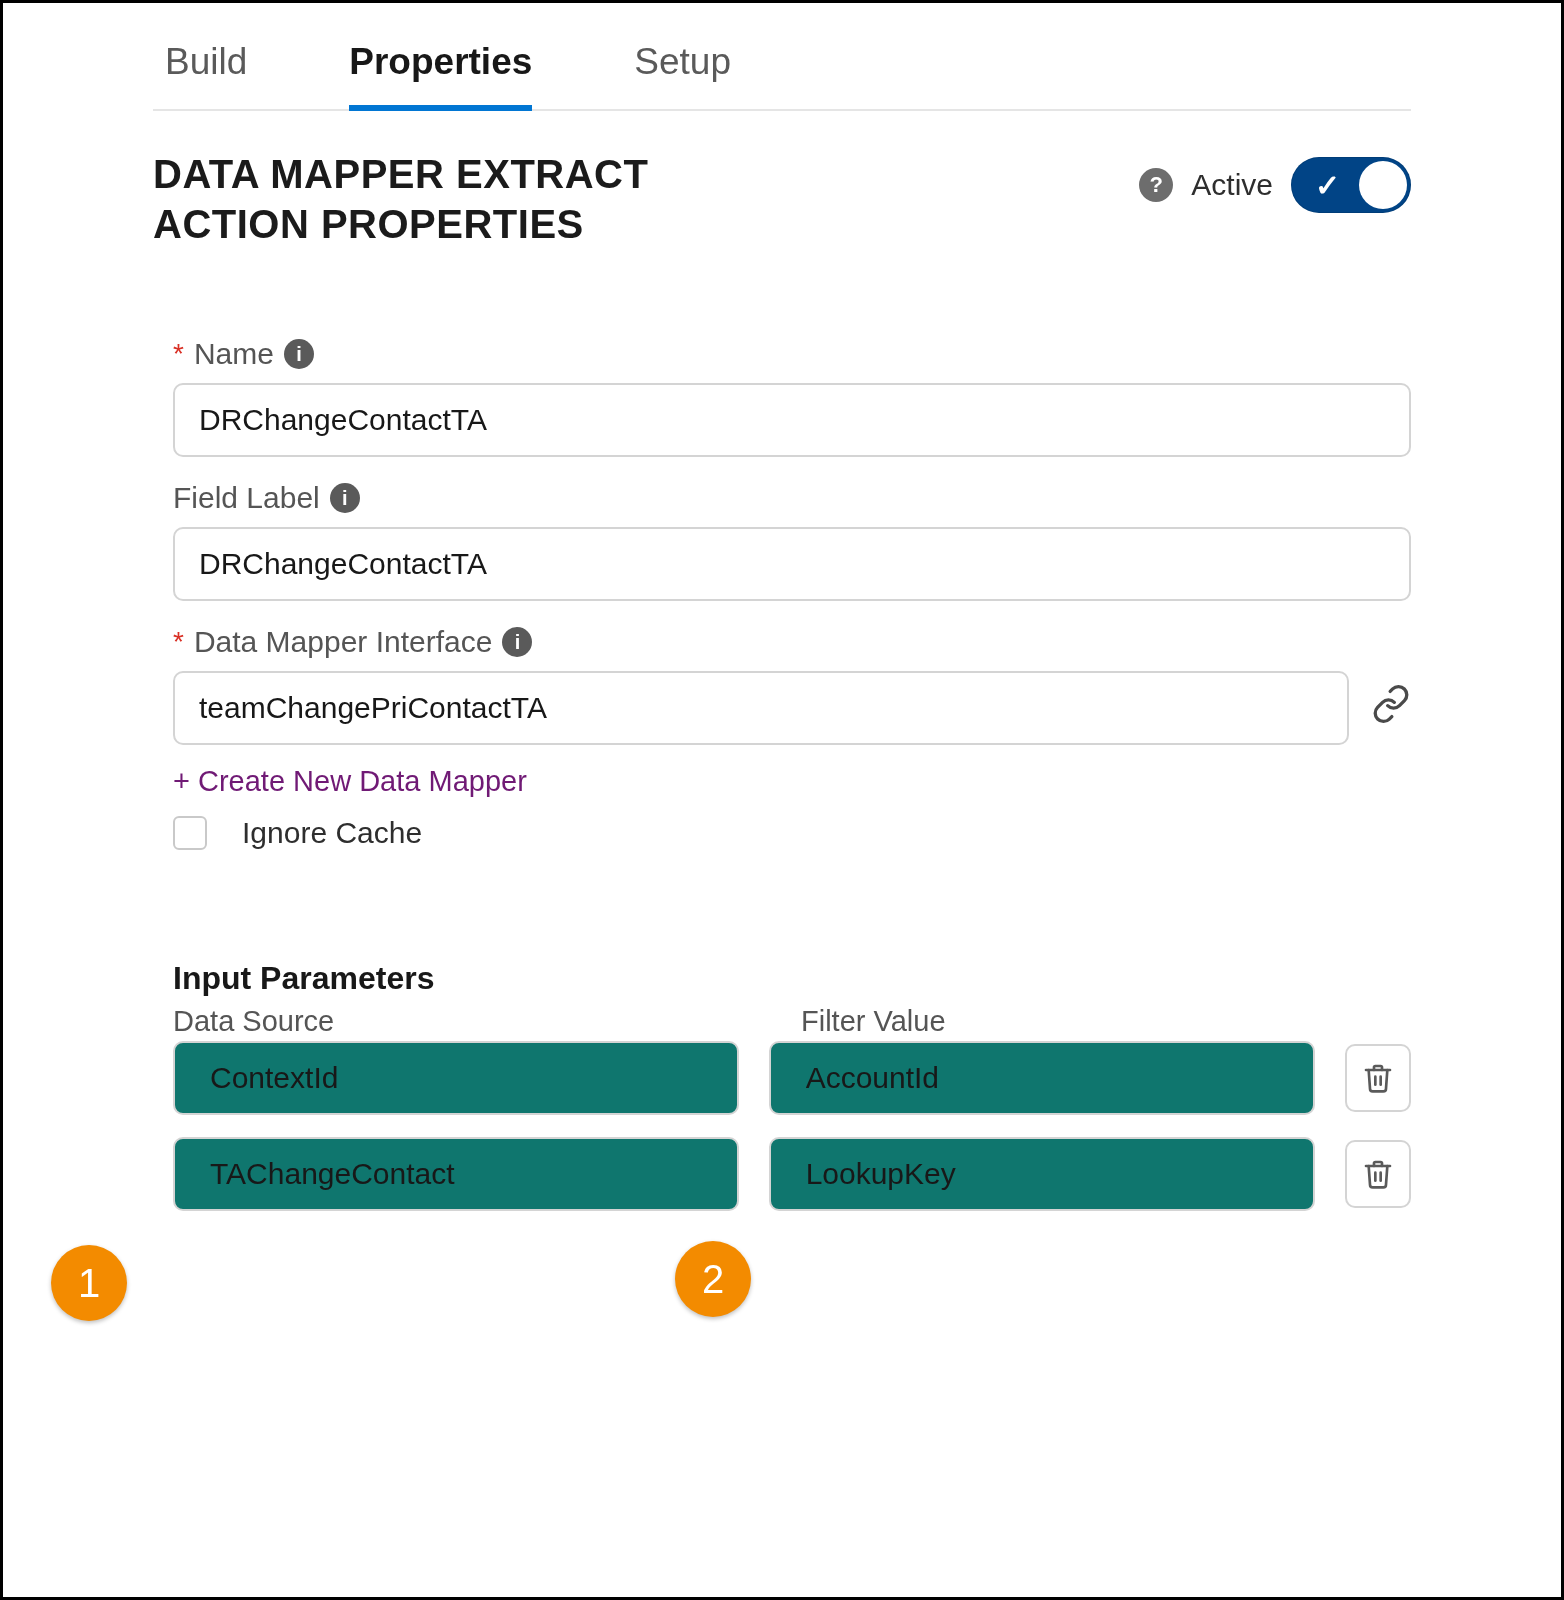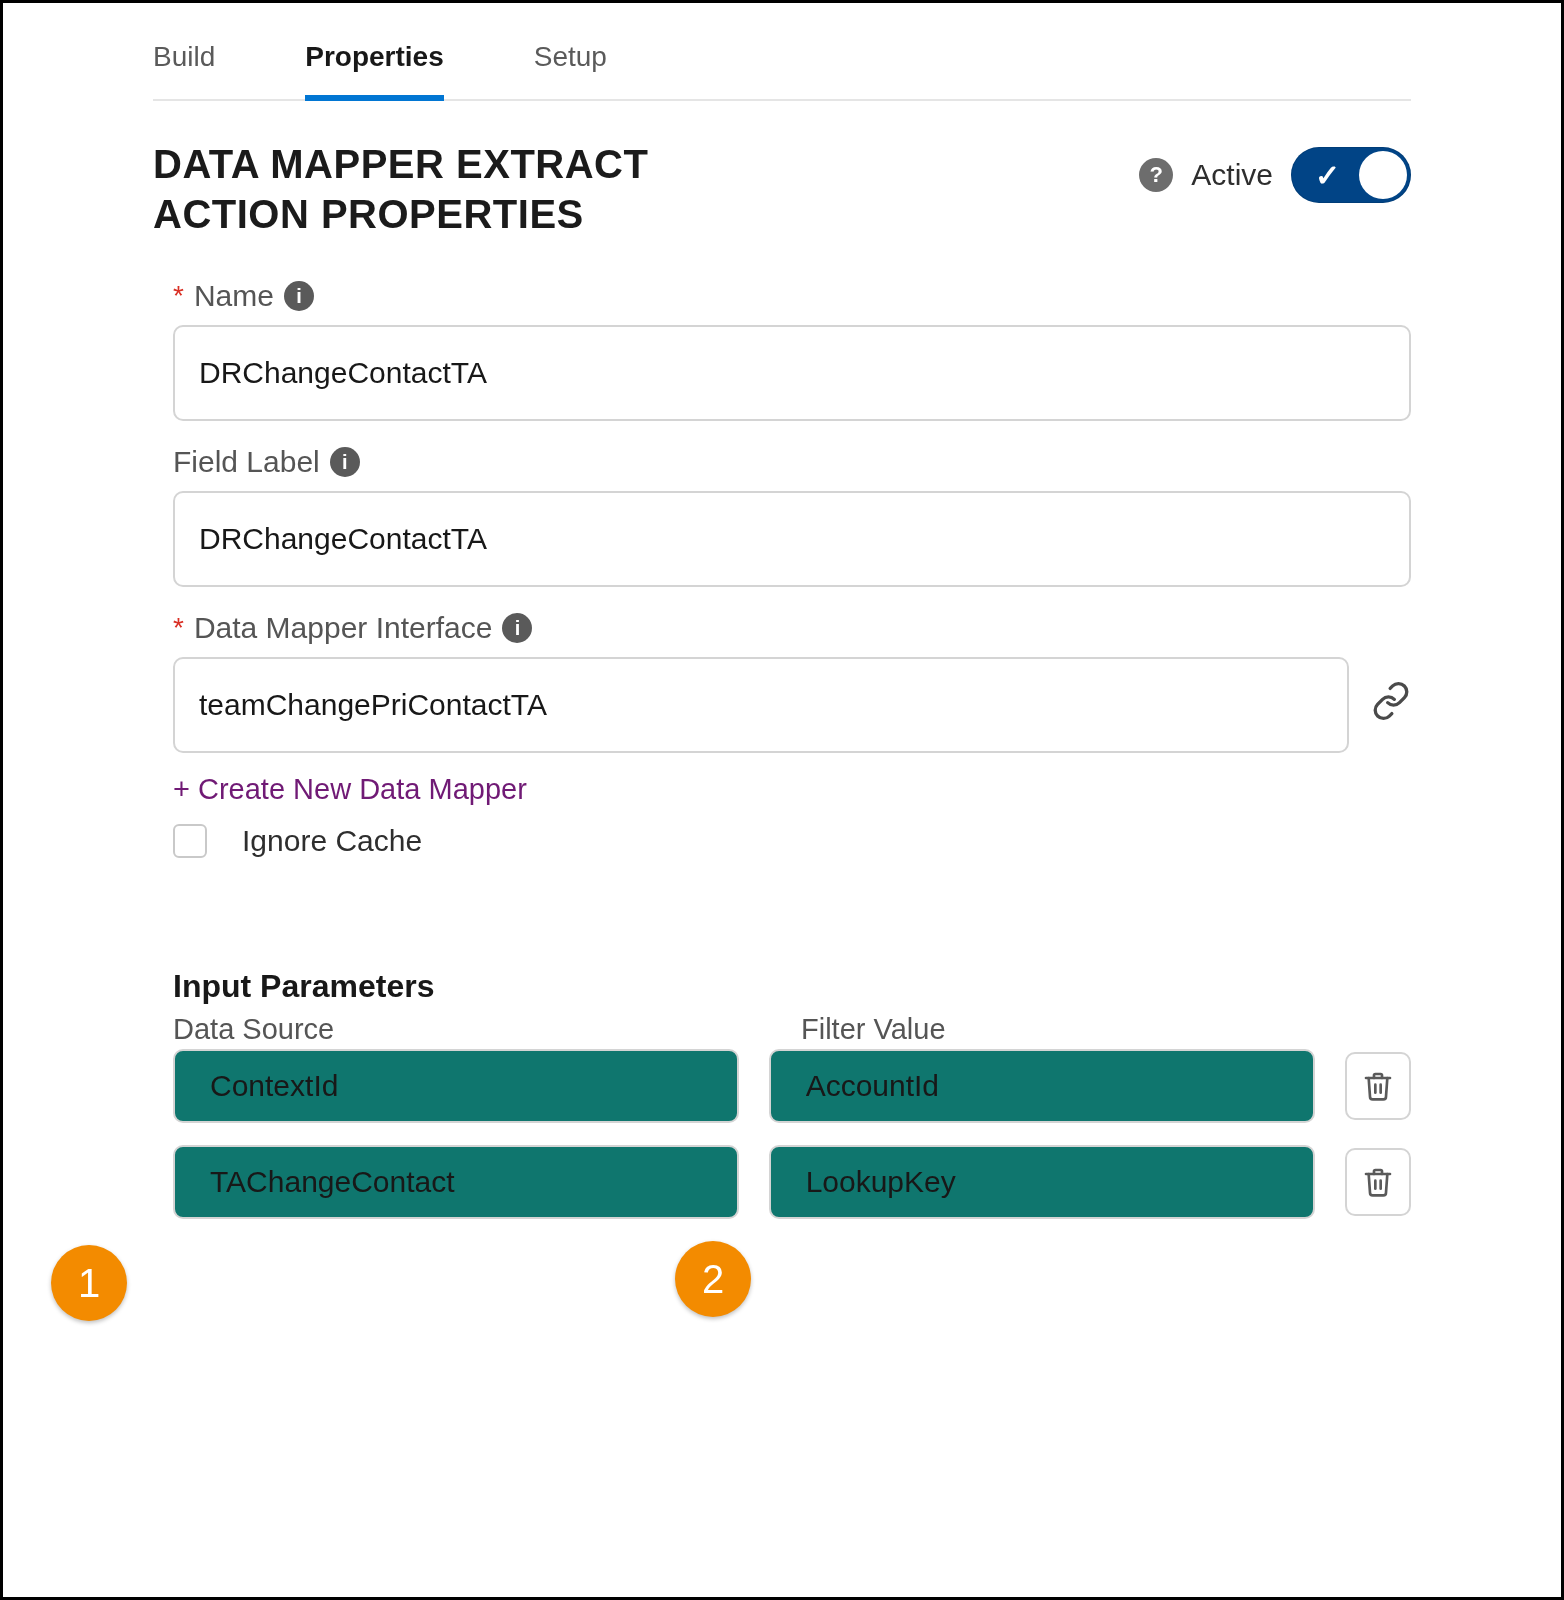--- a/index.html
+++ b/index.html
@@ -20,36 +20,37 @@
     padding: 30px 150px 40px 150px;
   }
   .tabs {
     display: flex;
     gap: 90px;
     border-bottom: 2px solid #e5e5e5;
     padding: 2px 0 0 0;
     margin-bottom: 38px;
   }
   .tab {
-    font-size: 28px;
+    font-size: 37px;
     color: #5a5a5a;
     padding: 6px 0 22px 0;
     cursor: pointer;
+    margin-left: 12px;
   }
   .tab.active {
     color: #181818;
     font-weight: 700;
     border-bottom: 6px solid #0176d3;
     margin-bottom: -2px;
   }
   .title-row {
     display: flex;
     align-items: flex-start;
     justify-content: space-between;
-    margin-bottom: 40px;
+    margin-bottom: 88px;
   }
   .page-title {
     font-size: 40px;
     font-weight: 700;
     letter-spacing: 0.5px;
     color: #1b1b1b;
     max-width: 640px;
     line-height: 1.25;
     text-transform: uppercase;
   }
@@ -92,21 +93,21 @@
   .field-label { font-size: 30px; color: #555; }
   .info-circle {
     width: 30px; height: 30px; border-radius: 50%;
     background: #5a5a5a; color: #fff;
     display: flex; align-items: center; justify-content: center;
     font-size: 20px; font-weight: 700;
   }
   .text-input {
     width: 100%;
     font-size: 30px;
-    padding: 29px 24px;
+    padding: 18px 24px;
     border: 2px solid #d4d4d4;
     border-radius: 10px;
     background: #fff;
     color: #181818;
   }
   .dm-row {
     display: flex; align-items: center; gap: 22px;
   }
   .dm-row .text-input { flex: 1; }
   .link-icon {

